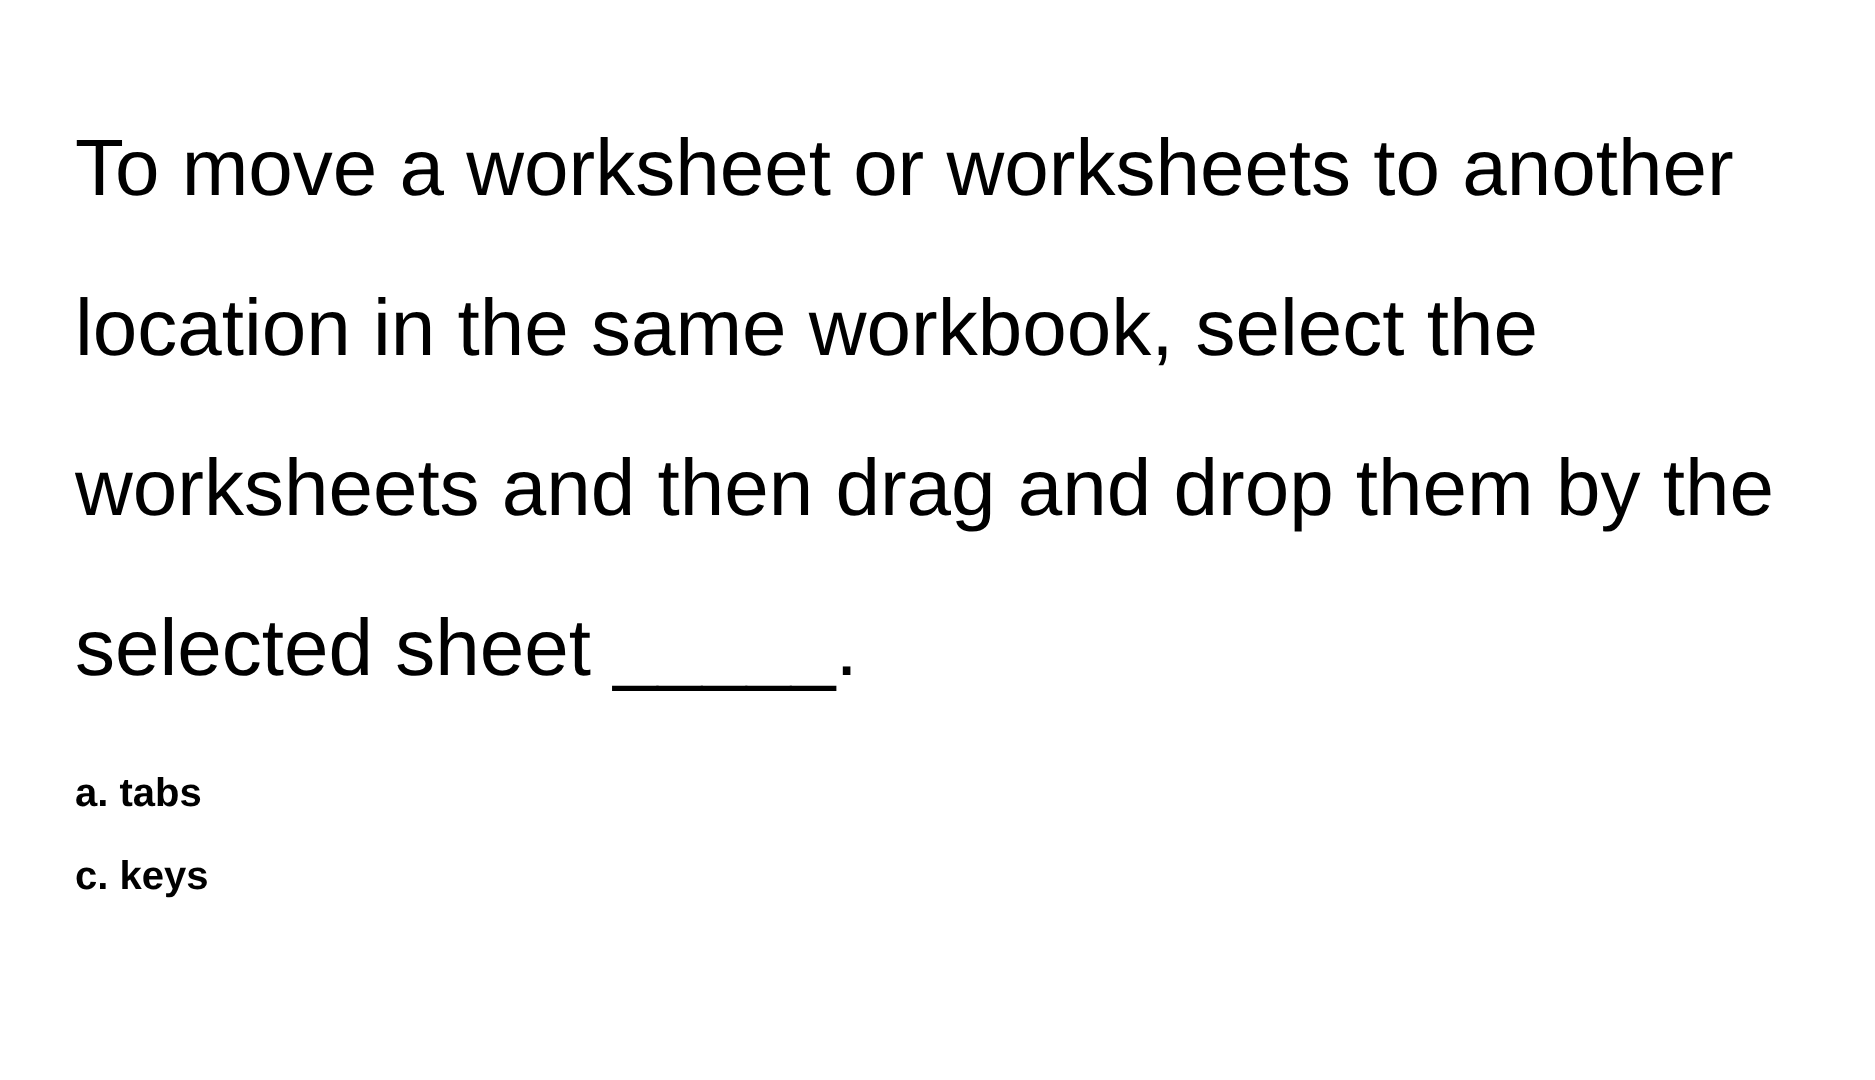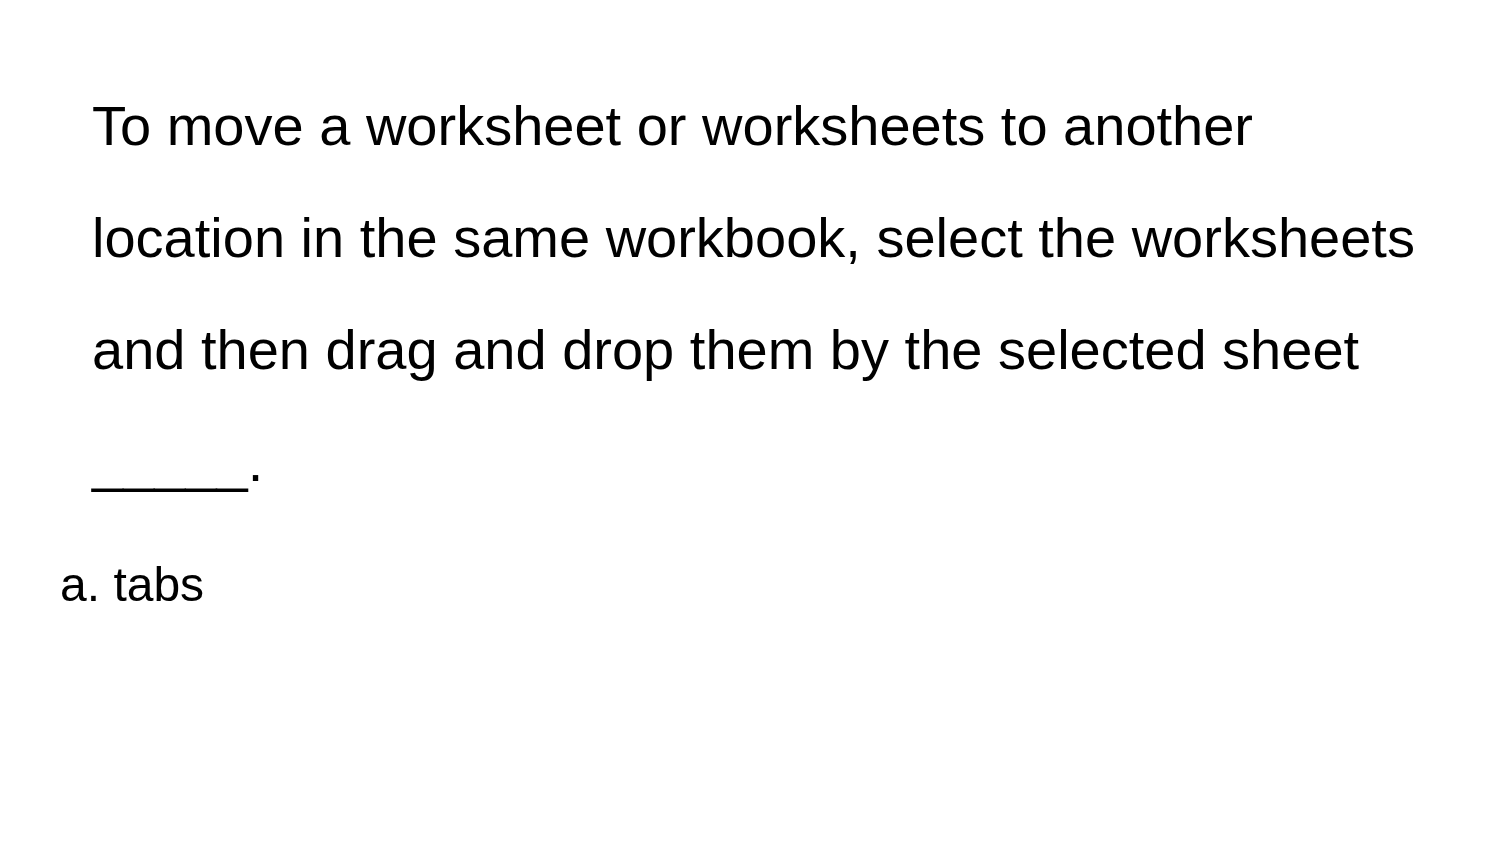--- a/index.html
+++ b/index.html
@@ -9,30 +9,29 @@
   }
   body {
     width: 1500px;
     height: 864px;
     background: #ffffff;
     font-family: -apple-system, BlinkMacSystemFont, "Segoe UI", Helvetica, Arial, sans-serif;
     color: #000000;
     padding: 70px 60px 60px 60px;
   }
   .question-text {
-    font-size: 56px;
+    font-size: 64px;
     line-height: 2.0;
     font-weight: 400;
     margin-bottom: 24px;
-    margin-left: 32px;
   }
   .options {
-    font-size: 48px;
+    font-size: 32px;
     line-height: 1.8;
-    font-weight: 400;
+    font-weight: 700;
   }
   .option {
     margin-bottom: 8px;
   }
   .option-label {
     display: inline;
   }
   .option-text {
     display: inline;
   }
@@ -40,13 +39,17 @@
 </head>
 <body>
 
 <div class="question-text">To move a worksheet or worksheets to another location in the same workbook, select the worksheets and then drag and drop them by the selected sheet _____.</div>
 
 <div class="options">
   <div class="option">
     <span class="option-label">a.</span>
     <span class="option-text">tabs</span>
   </div>
+  <div class="option">
+    <span class="option-label">c.</span>
+    <span class="option-text">keys</span>
+  </div>
 </div>
 
 </body></html>

